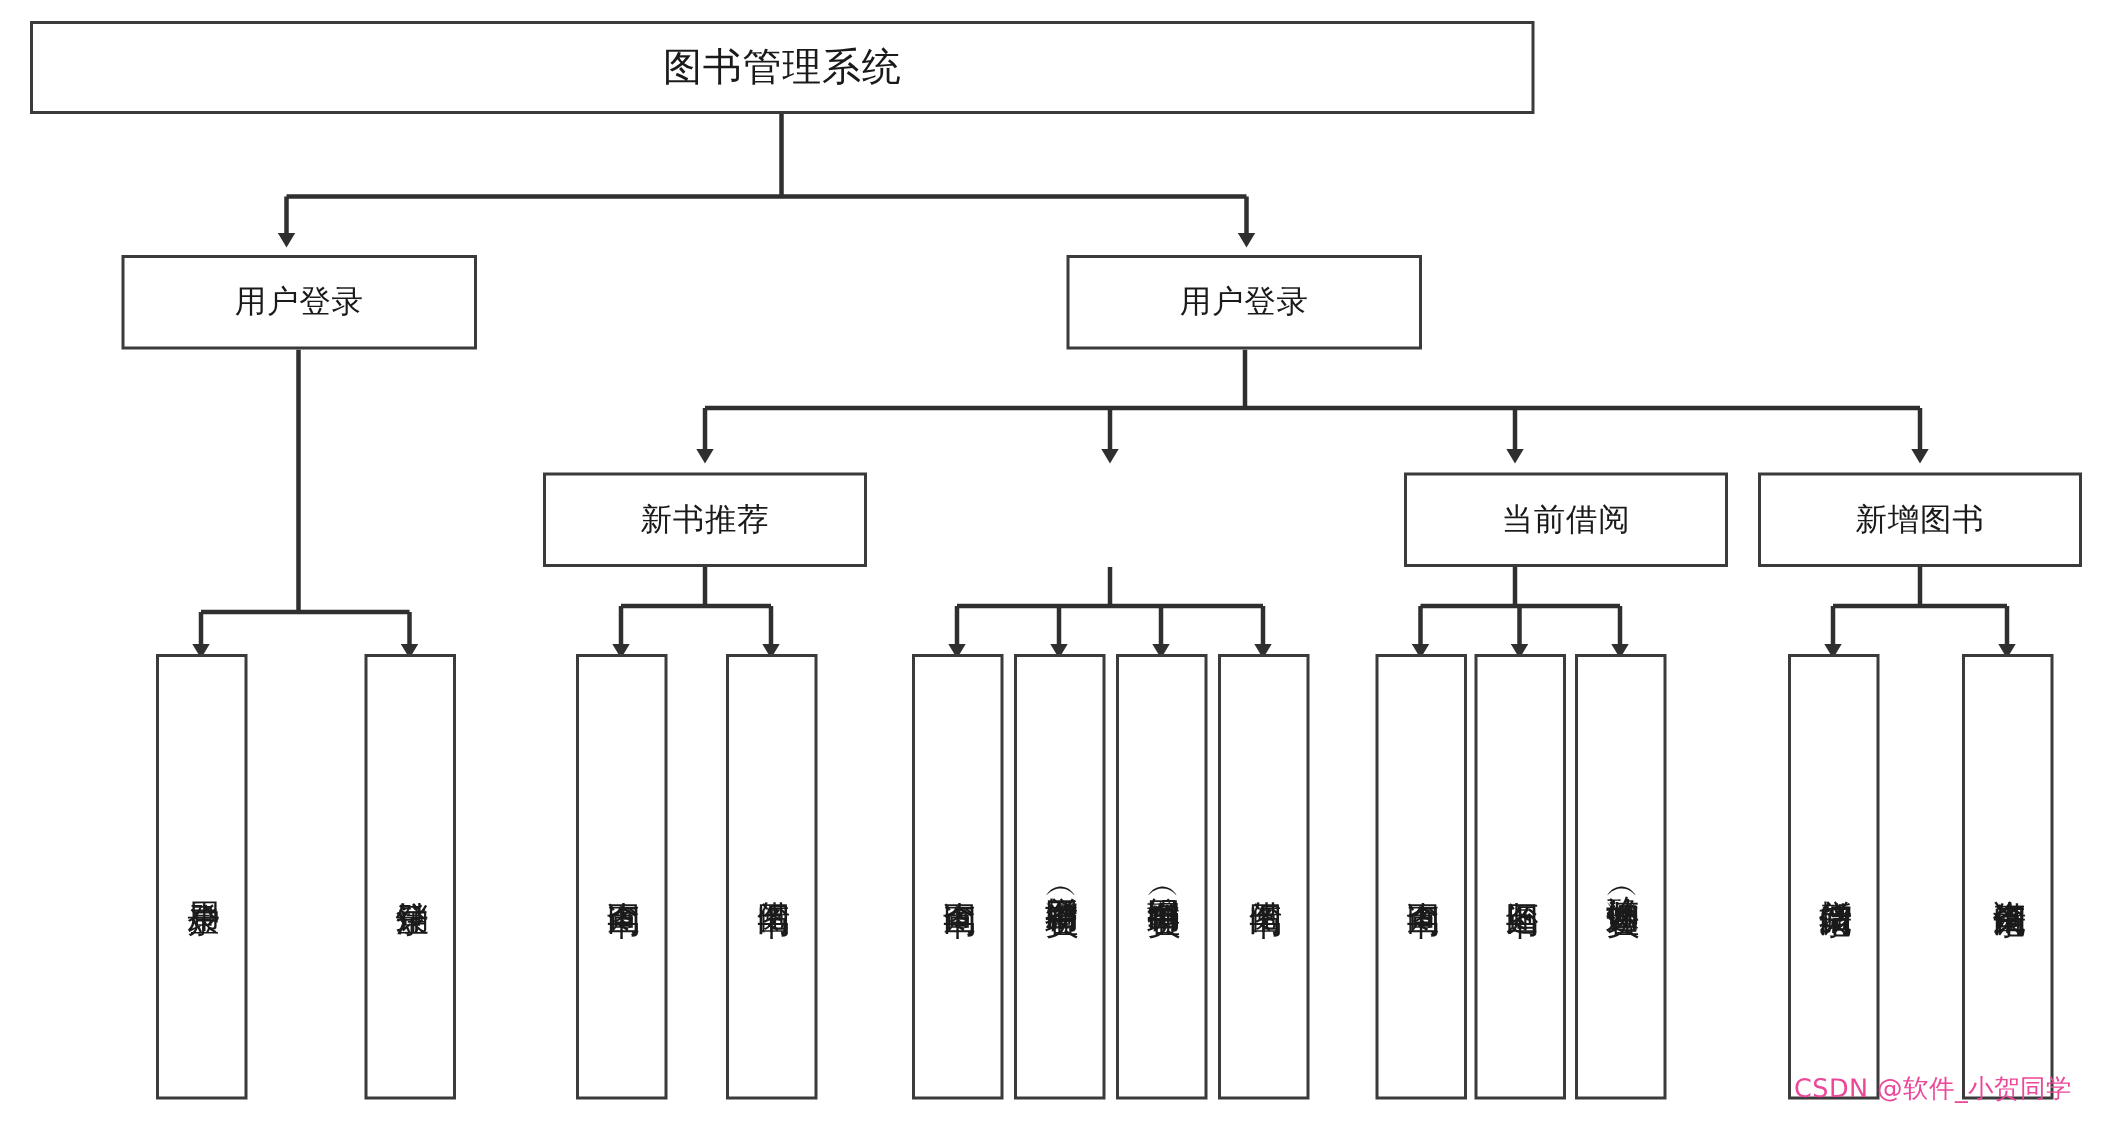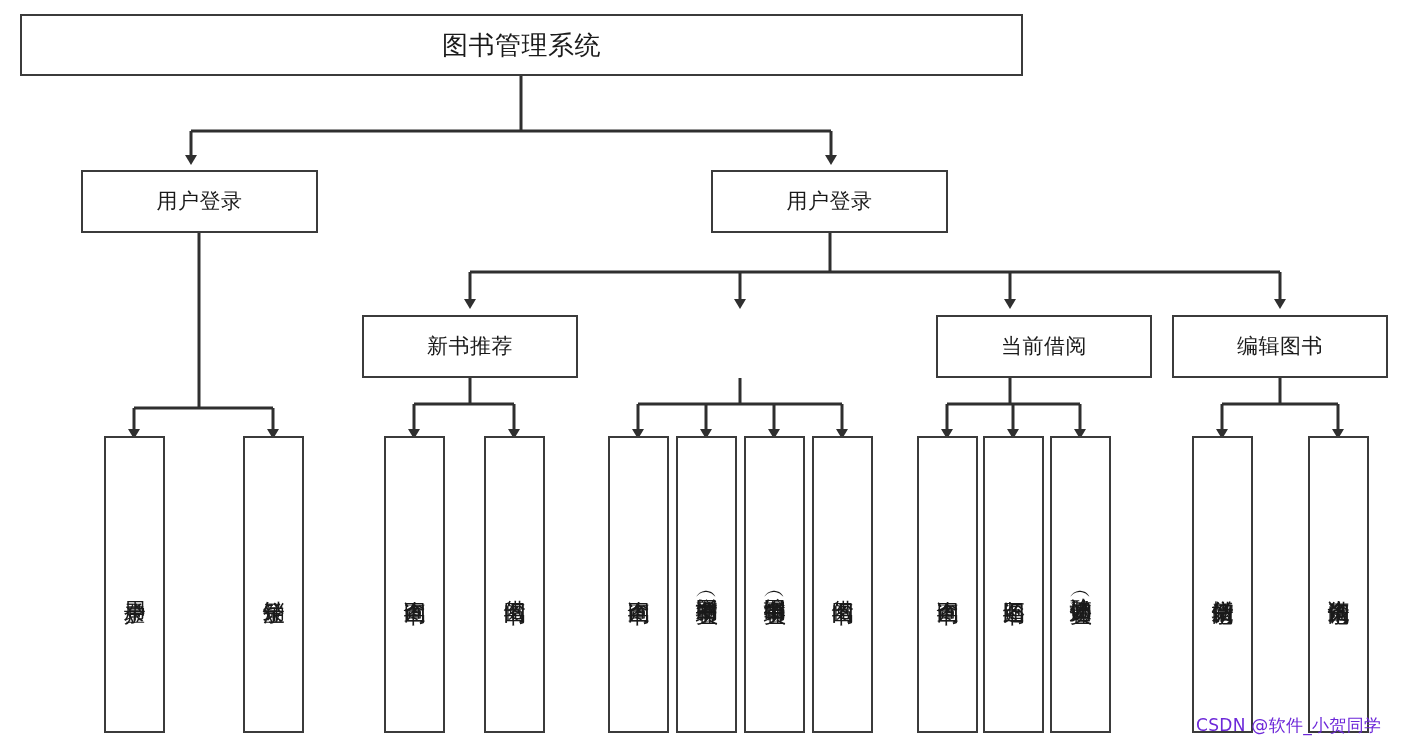--- a/index.html
+++ b/index.html
@@ -53,21 +53,21 @@
     font-size:22px;
     line-height:1.12;
     letter-spacing:1px;
     max-height:278px;
   }
   .watermark{
     position:absolute;
     left:1196px;
     top:714px;
     font-size:17px;
-    color:#6d28d9;
+    color:#ec4899;
     white-space:pre;
     letter-spacing:0.3px;
   }
 </style>
 </head>
 <body>
 
 <div id="canvas">
 
   <svg id="wires" viewBox="0 0 1405 747">
@@ -131,21 +131,21 @@
     <span class="lbl">用户登录</span>
   </div>
 
   <div class="node h-node" style="left:362px;top:315px;width:216px;height:63px;">
     <span class="lbl">新书推荐</span>
   </div>
   <div class="node h-node" style="left:902px;top:315px;width:216px;height:63px;margin-left:34px;">
     <span class="lbl">当前借阅</span>
   </div>
   <div class="node h-node" style="left:1172px;top:315px;width:216px;height:63px;">
-    <span class="lbl">编辑图书</span>
+    <span class="lbl">新增图书</span>
   </div>
 
   <div class="node v-node" style="left:104px;top:436px;width:61px;height:297px;">
     <span class="lbl">用户登录</span>
   </div>
   <div class="node v-node" style="left:243px;top:436px;width:61px;height:297px;">
     <span class="lbl">注销登录</span>
   </div>
 
   <div class="node v-node" style="left:384px;top:436px;width:61px;height:297px;">

